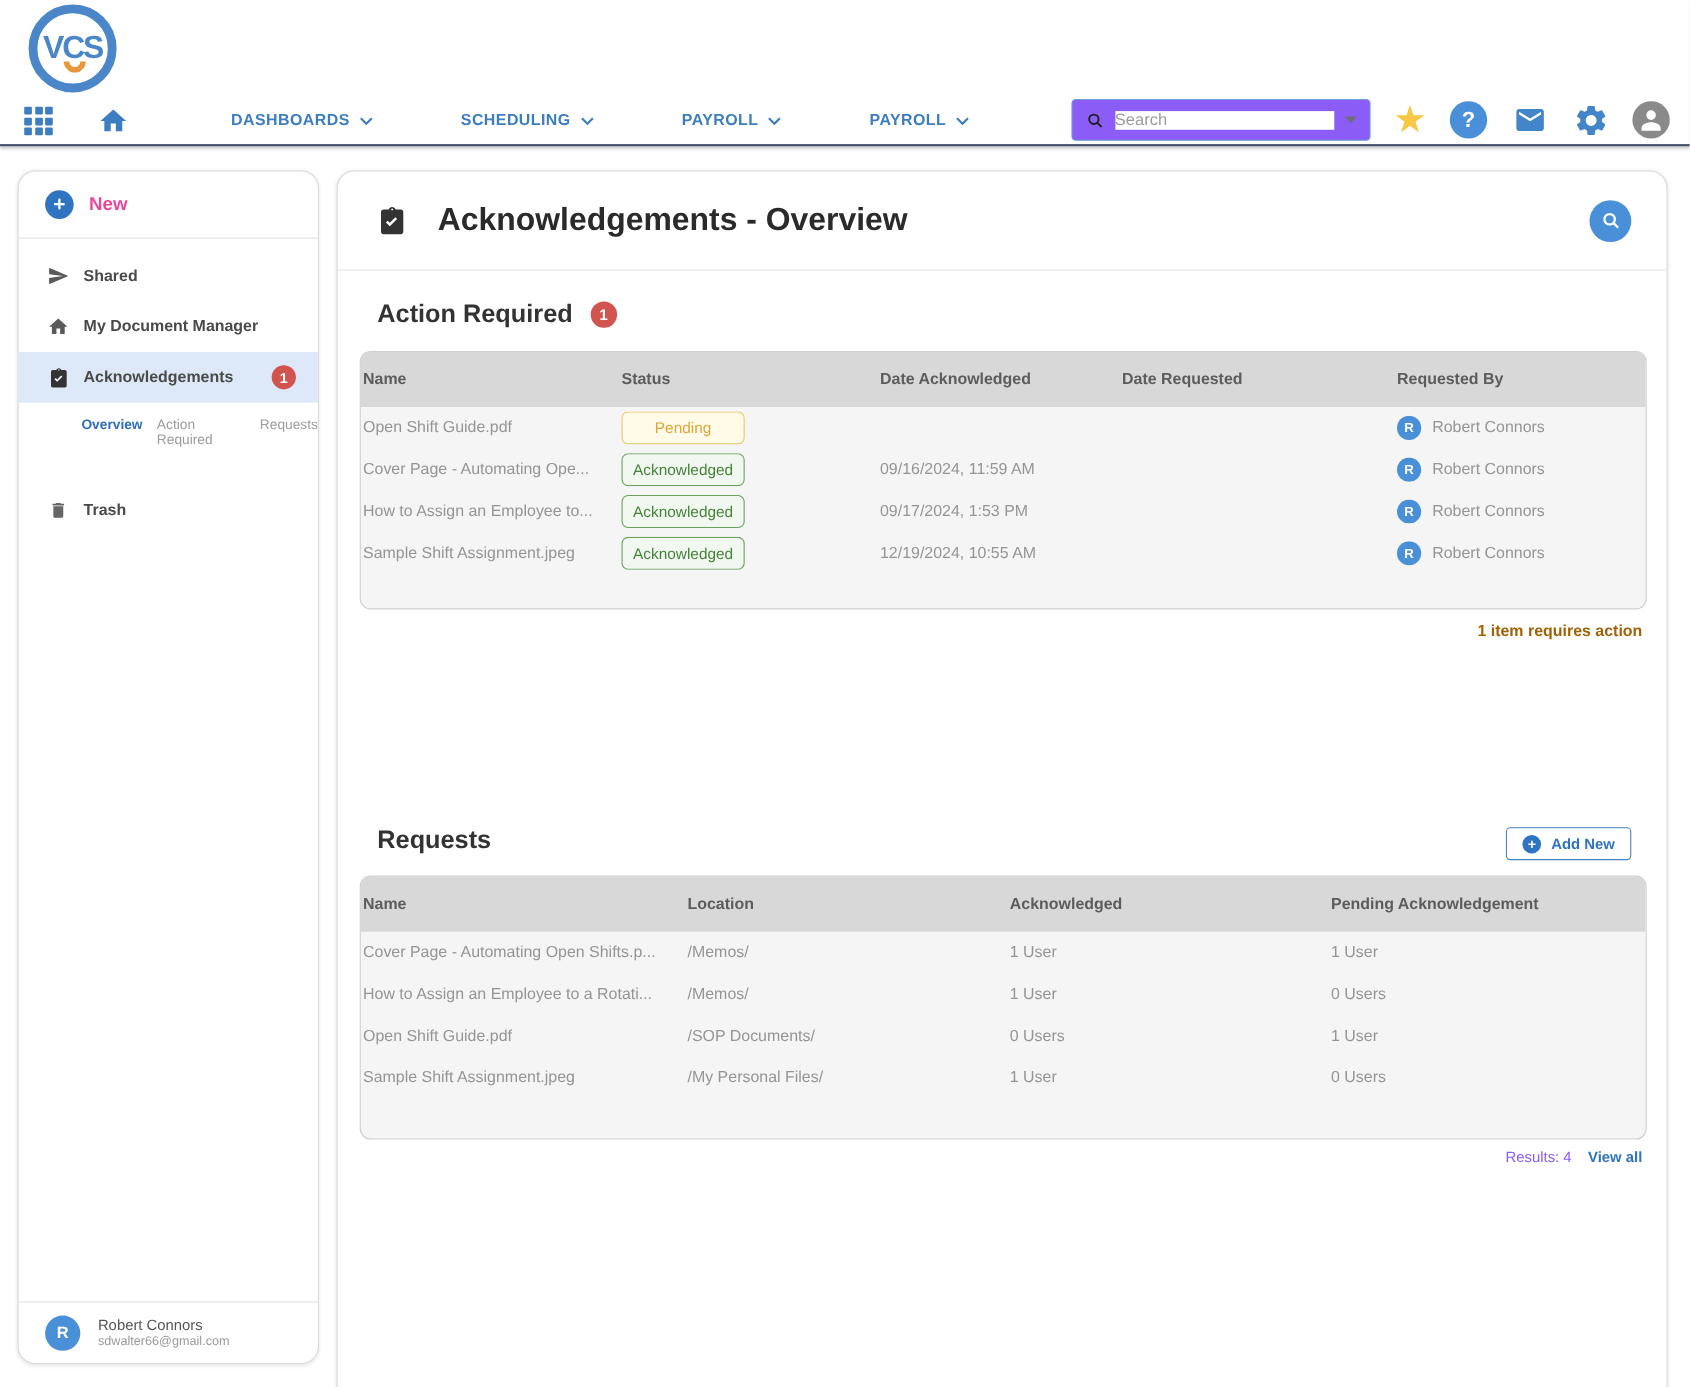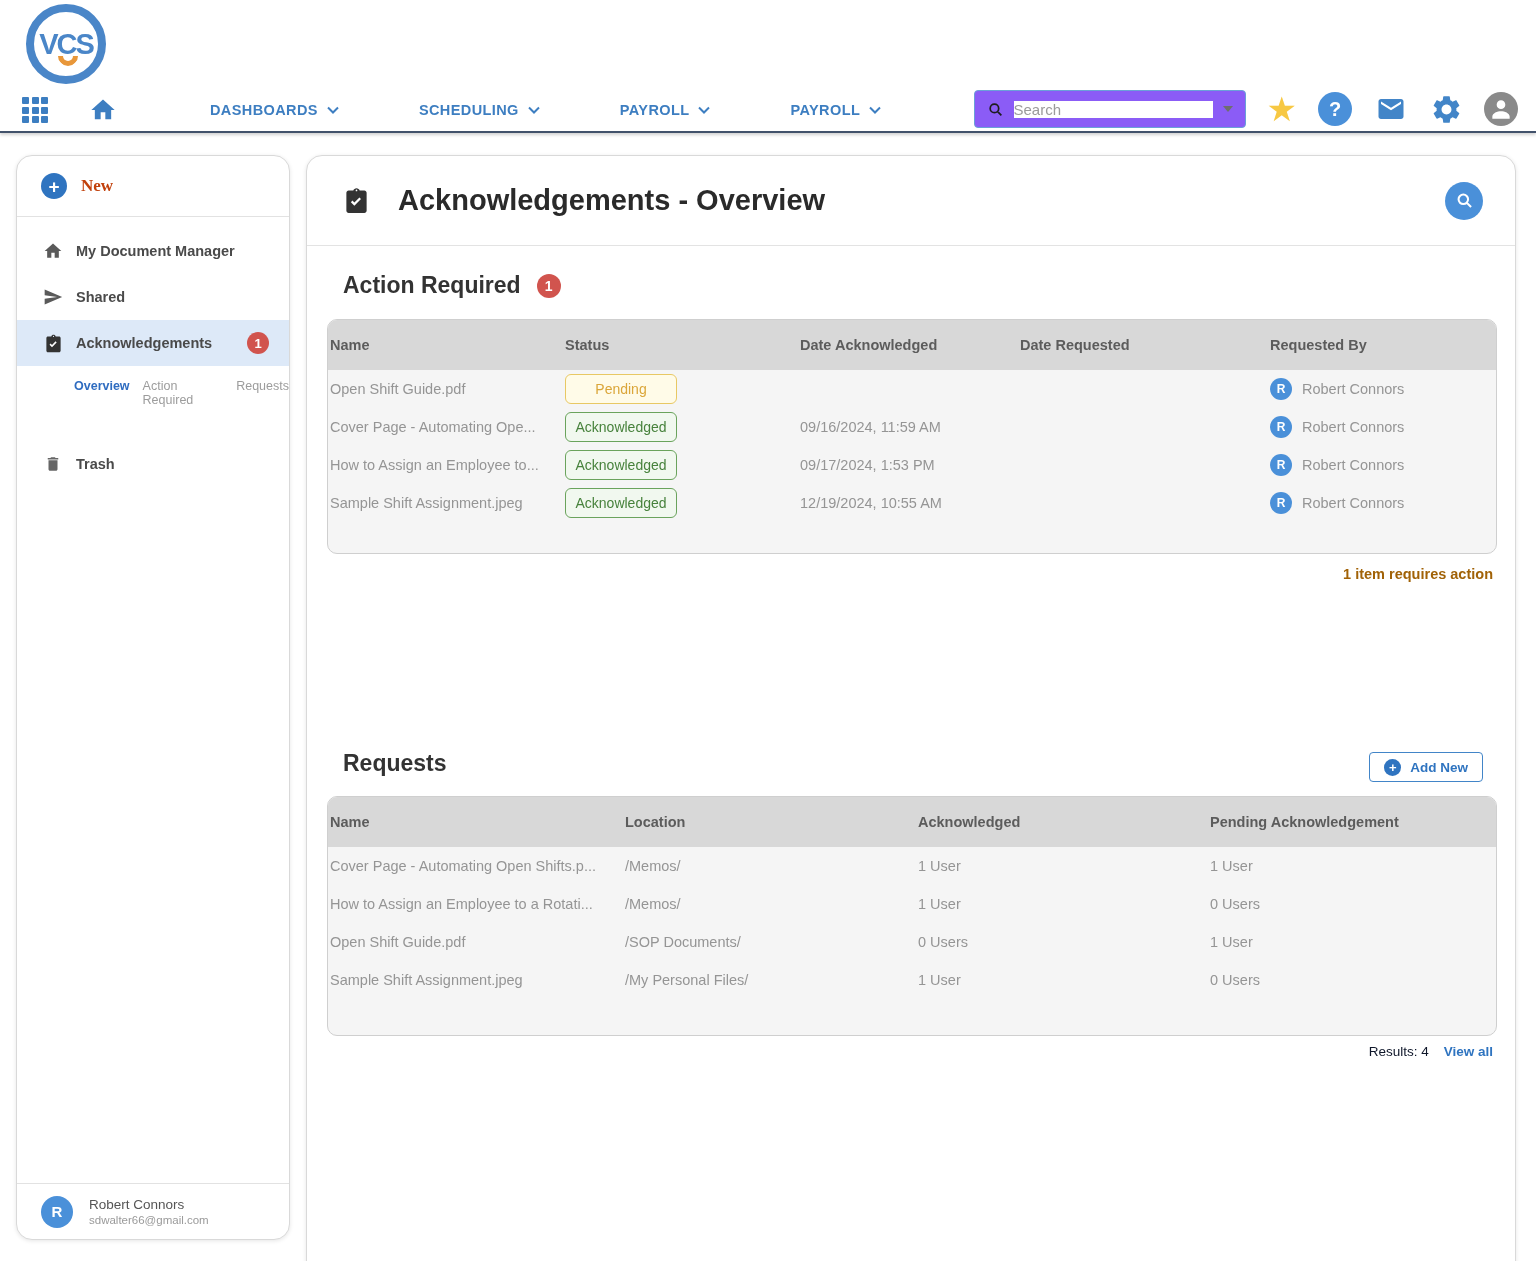--- a/index.html
+++ b/index.html
@@ -43,21 +43,21 @@
   .main { left:306px; top:155px; width:1210px; height:1197px; }
 
   
   .brand { height:92px; border-bottom:1px solid #e2e2e2; display:flex; align-items:center;
     padding-left:46px; gap:22px; }
   .brand-title { color:#2a58a8; font-weight:700; font-size:15.5px; line-height:1.18; width:110px; }
   .new-row { height:61px; border-bottom:1px solid #e2e2e2; display:flex; align-items:center;
     padding-left:24px; gap:14px; cursor:pointer; }
   .plus-circle { width:26px; height:26px; border-radius:50%; background:#2f74c0; color:#fff; display:flex;
     align-items:center; justify-content:center; font-size:19px; font-weight:700; line-height:1; }
-  .new-label { color:#c2410c; font-size:17px; font-weight:700;font-family:Liberation Serif, serif; }
+  .new-label { color:#ec4899; font-size:17px; font-weight:700; }
   .menu { padding-top:11px; }
   .menu-item { height:46px; display:flex; align-items:center; padding:0 20px 0 26px; gap:13px;
     font-size:14.5px; font-weight:700; color:#4a4a4a; cursor:pointer; }
   .menu-item .mi-icon { width:20px; display:flex; justify-content:center; }
   .menu-item.selected { background:#dde9f8; }
   .menu-item .spacer { flex:1; }
   .badge-red { min-width:22px; height:22px; border-radius:50%; background:#d1544e; color:#fff;
     font-size:13px; font-weight:700; display:flex; align-items:center; justify-content:center; }
   .submenu { padding:13px 0 0 57px; display:flex; gap:13px; margin-bottom:34px; }
   .submenu-item { font-size:12.5px; color:#9c9c9c; cursor:pointer; font-weight:400; }
@@ -94,21 +94,21 @@
   .req-by { display:flex; align-items:center; gap:10px; }
   .avatar-sm { width:22px; height:22px; border-radius:50%; background:#4a90d9; color:#fff; font-size:12px;
     font-weight:700; display:flex; align-items:center; justify-content:center; flex:0 0 auto; }
   .note-red { position:absolute; right:22px; color:#a16207; font-size:14.5px; font-weight:700; }
   .add-new-btn { position:absolute; right:32px; top:596px; height:30px; padding:0 14px; background:#fff;
     border:1px solid #4285c8; border-radius:4px; display:flex; align-items:center; gap:9px;
     color:#2f74c0; font-size:13.5px; font-weight:700; cursor:pointer; }
   .add-new-btn .plus-circle { width:17px; height:17px; font-size:13px; }
   .results-row { position:absolute; right:22px; top:888px; display:flex; gap:15px; align-items:center;
     font-size:13.5px; }
-  .results-label { color:#0f172a; }
+  .results-label { color:#8b5cf6; }
   .view-all { color:#2f74c0; font-weight:700; cursor:pointer; }
 </style>
 </head>
 <body>
 
 <div class="top-header">
   <div class="logo">
     <span class="logo-arc"></span>
     <span class="logo-text">VCS</span>
   </div>
@@ -190,32 +190,32 @@
 
   <div class="new-row">
     <span class="plus-circle">+</span>
     <span class="new-label">New</span>
   </div>
 
   <div class="menu">
     <div class="menu-item">
       <span class="mi-icon">
         <svg width="20" height="20" viewBox="0 0 24 24">
-            <path fill="#5a5a5a" d="M10 20v-6h4v6h5v-8h3L12 3 2 12h3v8z"></path>
-          </svg>
-      </span>
-      <span>My Document Manager</span>
+            <path fill="#5a5a5a" d="M2.01 21 23 12 2.01 3 2 10l15 2-15 2z"></path>
+          </svg>
+      </span>
+      <span>Shared</span>
     </div>
     <div class="menu-item">
       <span class="mi-icon">
         <svg width="20" height="20" viewBox="0 0 24 24">
-            <path fill="#5a5a5a" d="M2.01 21 23 12 2.01 3 2 10l15 2-15 2z"></path>
-          </svg>
-      </span>
-      <span>Shared</span>
+            <path fill="#5a5a5a" d="M10 20v-6h4v6h5v-8h3L12 3 2 12h3v8z"></path>
+          </svg>
+      </span>
+      <span>My Document Manager</span>
     </div>
     <div class="menu-item selected">
       <span class="mi-icon">
         <svg width="19" height="19" viewBox="0 0 24 24">
           <path fill="#333" d="M19 3h-4.18C14.4 1.84 13.3 1 12 1c-1.3 0-2.4.84-2.82 2H5c-1.1 0-2 .9-2 2v16c0 1.1.9 2 2 2h14c1.1 0 2-.9 2-2V5c0-1.1-.9-2-2-2zm-7-.75a.75.75 0 1 1 0 1.5.75.75 0 0 1 0-1.5z"></path>
           <path fill="#fff" d="M10.1 16.6l-3.1-3.1 1.4-1.4 1.7 1.7 4.5-4.5 1.4 1.4z"></path>
         </svg>
       </span>
       <span>Acknowledgements</span>
       <span class="spacer"></span>

